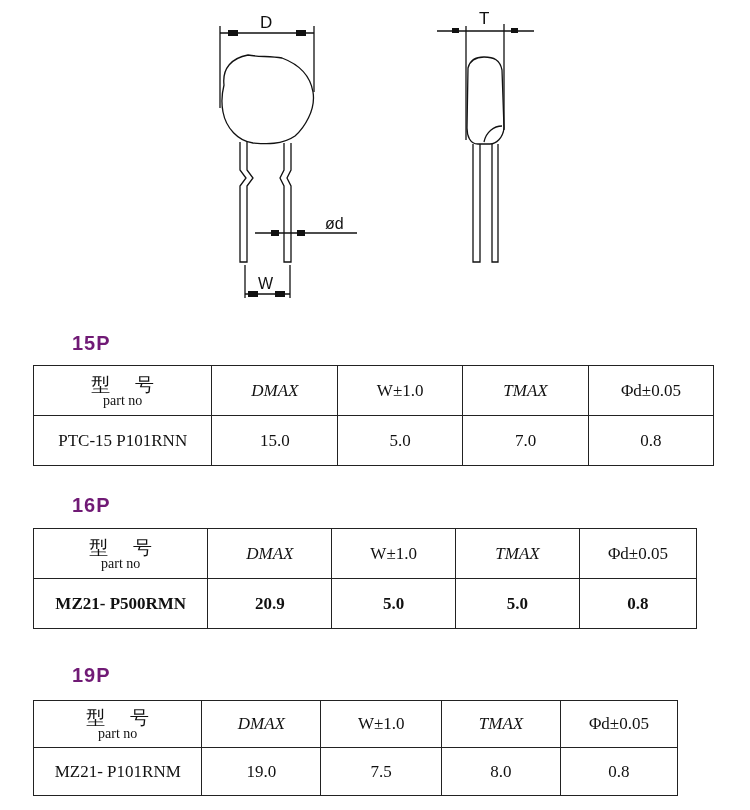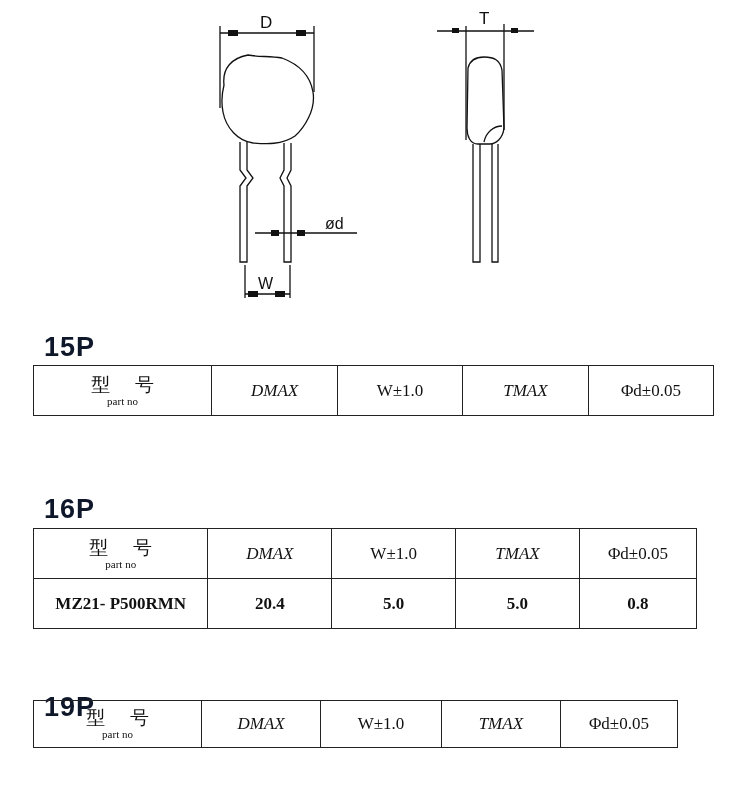--- a/index.html
+++ b/index.html
@@ -1,22 +1,22 @@
 <!DOCTYPE html>
 <html><head>
 <meta charset="utf-8">
 <style>
   html, body { margin:0; padding:0; background:#ffffff; }
   body { width:750px; height:810px; position:relative; overflow:hidden; font-family:"Liberation Serif", serif; color:#111; }
   .drawing { position:absolute; left:200px; top:0; width:350px; height:310px; }
-  .section-title { position:absolute; left:44px; font-family:"Liberation Sans", sans-serif; font-weight:bold; font-size:27px; color:#0f172a; letter-spacing:1px; }
+  .section-title { position:absolute; left:72px; font-family:"Liberation Sans", sans-serif; font-weight:bold; font-size:20px; color:#701a75; letter-spacing:1px; }
   table.spec { position:absolute; border-collapse:collapse; left:33px;border-radius:23px; }
   table.spec td { border:1.5px solid #222; text-align:center; vertical-align:middle; padding:0; font-size:17px; }
   .hdr-cn { font-size:19px; line-height:20px; letter-spacing:10px; padding-left:10px; display:block; }
-  .hdr-en { font-size:11px; line-height:12px; display:block; }
+  .hdr-en { font-size:14px; line-height:12px; display:block; }
   .sc { font-variant:small-caps;font-style:italic; }
 </style>
 </head>
 <body>
 
 <svg class="drawing" viewBox="0 0 350 310" width="350" height="310">
   <g fill="none" stroke="#111" stroke-width="1.3">
 
     <line x1="20" y1="26" x2="20" y2="108"></line>
     <line x1="114" y1="26" x2="114" y2="92"></line>
@@ -67,53 +67,67 @@
       <tr style="height:50px;">
     <td style="width:179px;">
       <span class="hdr-cn">型 号</span>
       <span class="hdr-en">part no</span>
     </td>
     <td style="width:126px;" class="sc">DMAX</td>
     <td style="width:125px;">W±1.0</td>
     <td style="width:126px;" class="sc">TMAX</td>
     <td style="width:125px;">Φd±0.05</td>
   </tr>
+  <tr style="height:50px;">
+    <td>PTC-15 P101RNN</td>
+    <td>15.0</td>
+    <td>5.0</td>
+    <td>7.0</td>
+    <td>0.8</td>
+  </tr>
 </tbody>
   </table>
 
 <div class="section-title" style="top:494px;">16P</div>
 <table class="spec" style="top:528px; width:664px;">
   <tbody>
       <tr style="height:50px;">
     <td style="width:175px;">
       <span class="hdr-cn">型 号</span>
       <span class="hdr-en">part no</span>
     </td>
     <td style="width:124px;" class="sc">DMAX</td>
     <td style="width:124px;">W±1.0</td>
     <td style="width:124px;" class="sc">TMAX</td>
     <td style="width:117px;">Φd±0.05</td>
   </tr>
   <tr style="height:50px;font-weight:bold;">
     <td>MZ21- P500RMN</td>
-    <td>20.4</td>
+    <td>20.9</td>
     <td>5.0</td>
     <td>5.0</td>
     <td>0.8</td>
   </tr>
 </tbody>
   </table>
 
-<div class="section-title" style="top:664px;margin-top:28px;">19P</div>
+<div class="section-title" style="top:664px;">19P</div>
 <table class="spec" style="top:700px; width:645px;">
   <tbody>
       <tr style="height:47px;">
     <td style="width:169px;">
       <span class="hdr-cn">型 号</span>
       <span class="hdr-en">part no</span>
     </td>
     <td style="width:119px;" class="sc">DMAX</td>
     <td style="width:121px;">W±1.0</td>
     <td style="width:119px;" class="sc">TMAX</td>
     <td style="width:117px;">Φd±0.05</td>
   </tr>
+  <tr style="height:48px;">
+    <td>MZ21- P101RNM</td>
+    <td>19.0</td>
+    <td>7.5</td>
+    <td>8.0</td>
+    <td>0.8</td>
+  </tr>
 </tbody>
   </table>
 
 </body></html>

